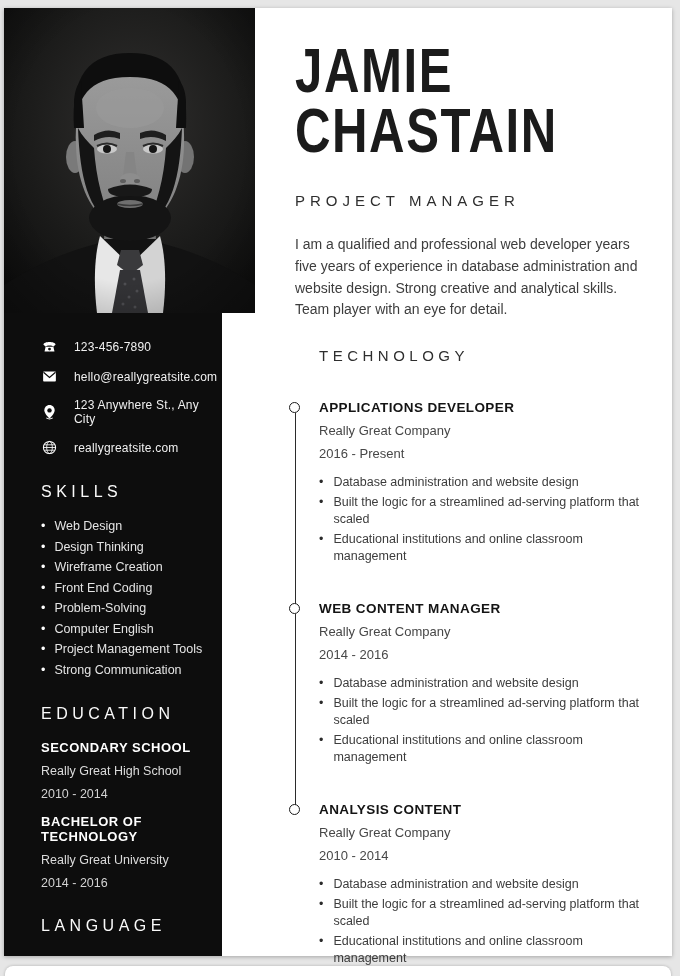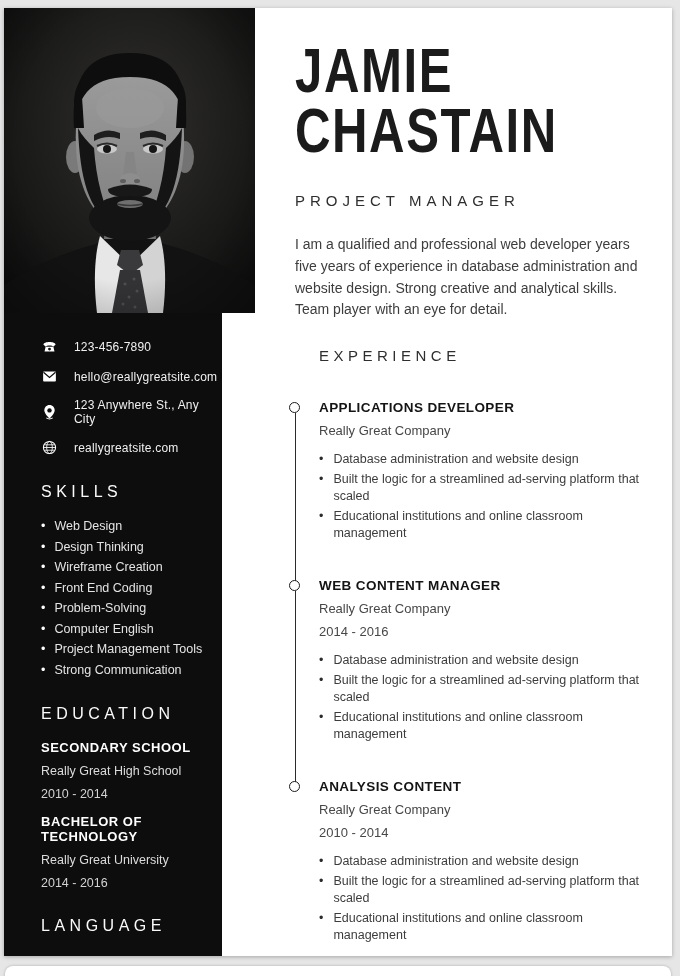--- a/index.html
+++ b/index.html
@@ -290,27 +290,28 @@
 
     <h1 class="name-block">
       <span class="name-line">JAMIE</span>
       <span class="name-line">CHASTAIN</span>
     </h1>
 
     <div class="job-title-line">PROJECT MANAGER</div>
 
     <p class="summary">I am a qualified and professional web developer years five years of experience in database administration and website design. Strong creative and analytical skills. Team player with an eye for detail.</p>
 
-    <h2 class="exp-h2">EXPERIENCE</h2>
+    <h2 class="exp-h2">TECHNOLOGY</h2>
 
     <ol class="jobs">
 
       <li class="job">
         <div class="job-name">APPLICATIONS DEVELOPER</div>
         <div class="job-company">Really Great Company</div>
+        <div class="job-dates">2016 - Present</div>
         <ul class="job-bullets">
           <li>
               <span class="dot">•</span>
               <span class="bullet-text">Database administration and website design</span>
             </li>
           <li>
               <span class="dot">•</span>
               <span class="bullet-text">Built the logic for a streamlined ad-serving platform that scaled</span>
             </li>
           <li>

